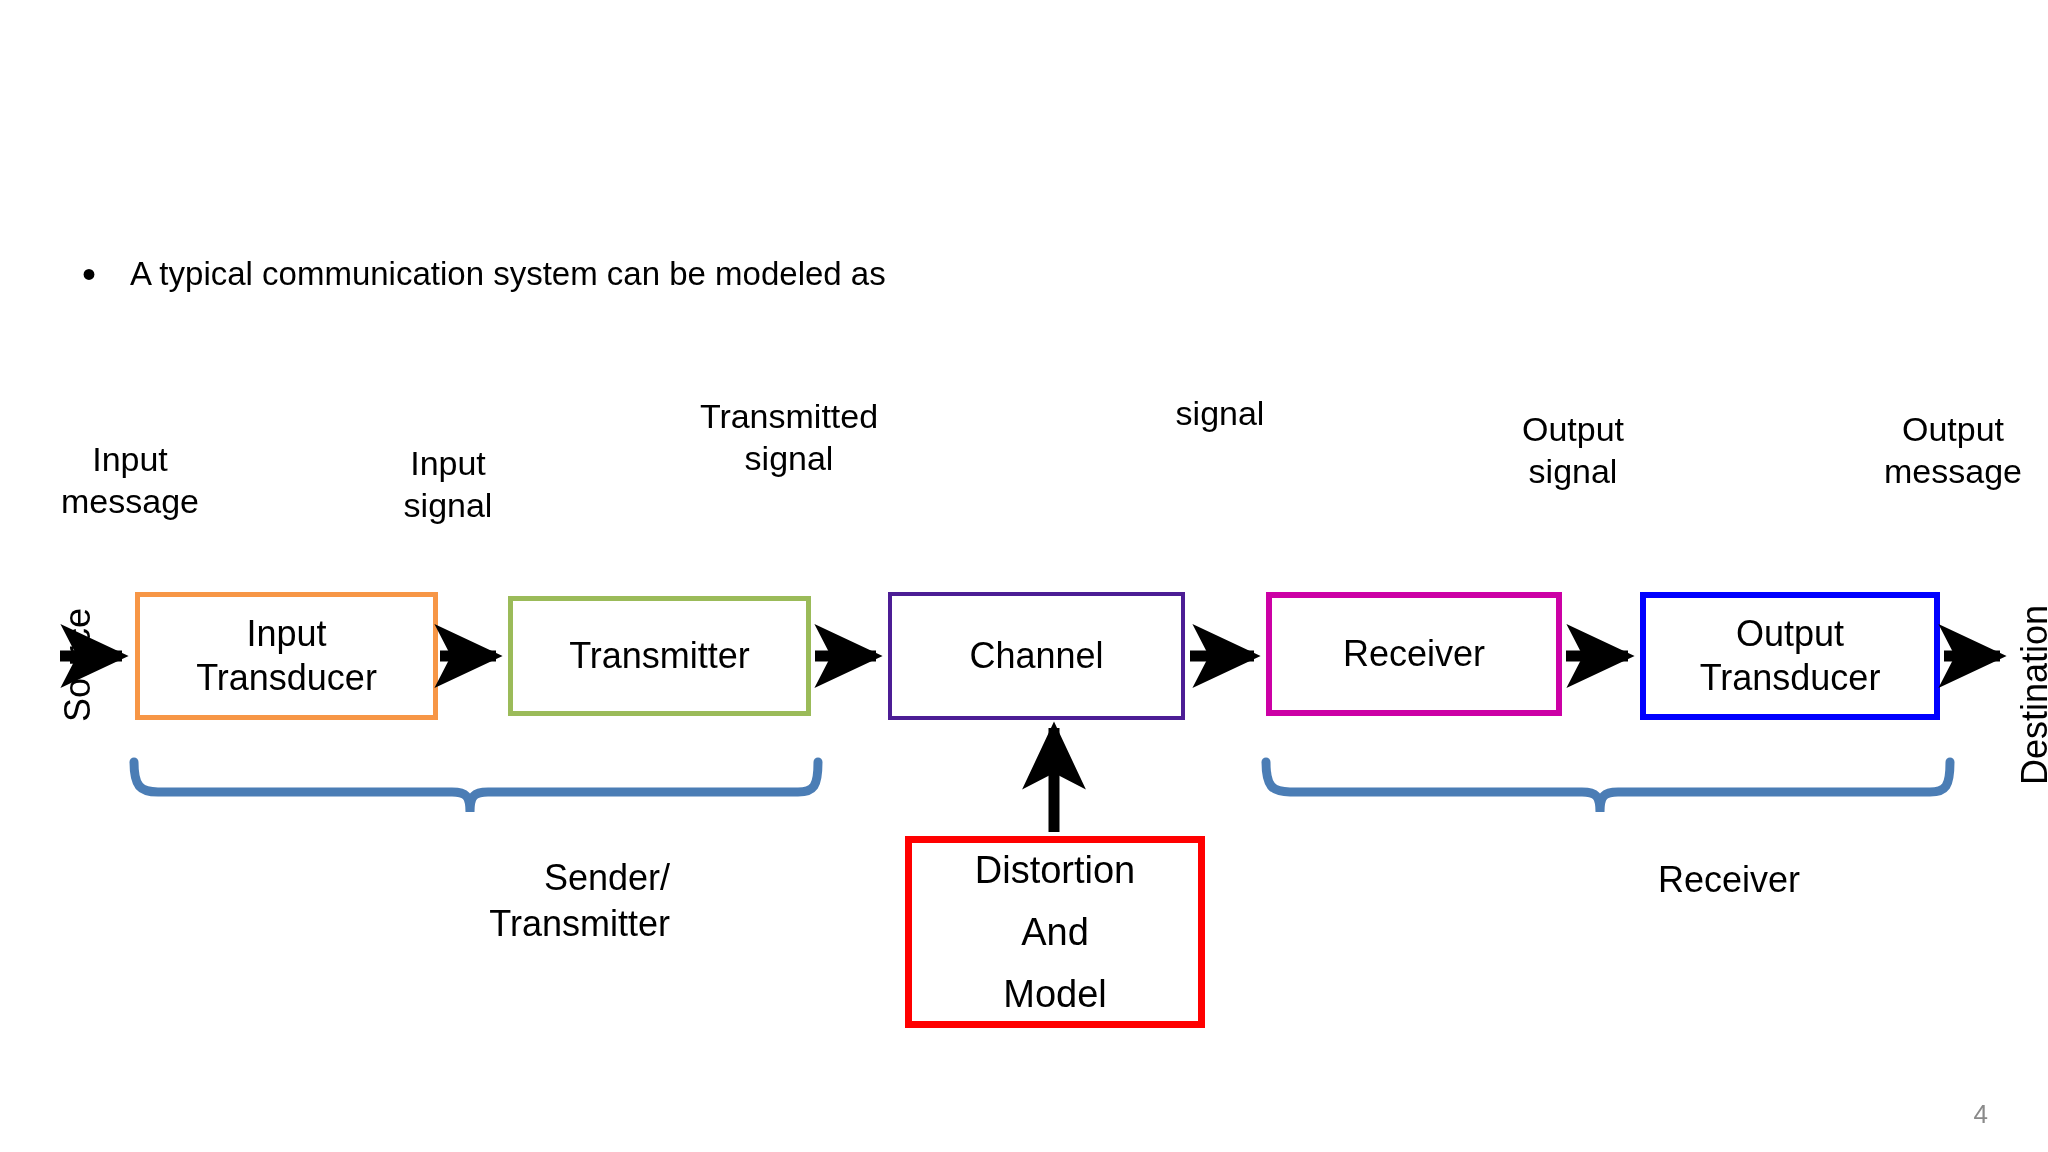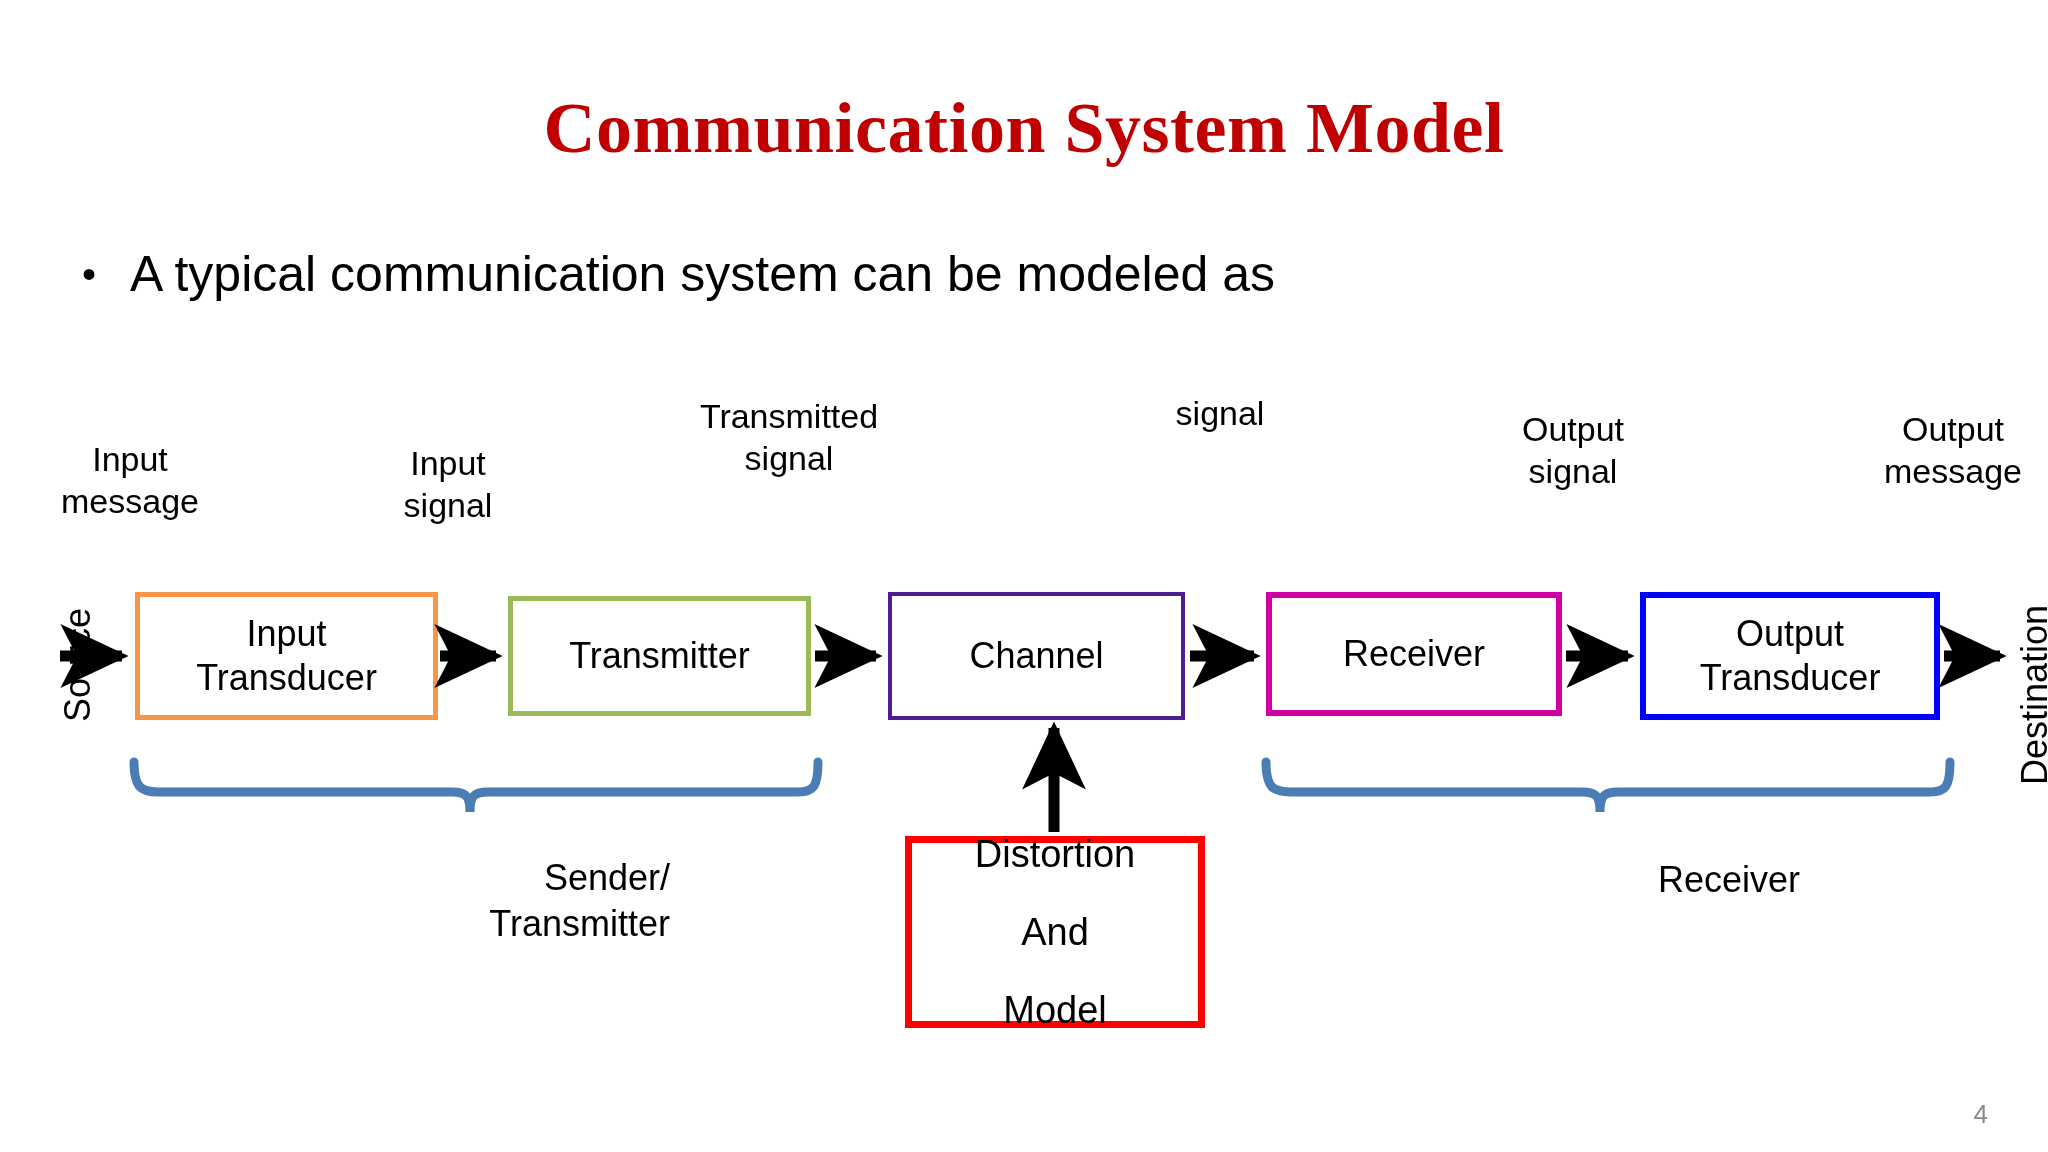--- a/index.html
+++ b/index.html
@@ -51,21 +51,21 @@
     align-items: flex-start;
   }
   .bullet-dot {
     width: 26px;
     font-size: 40px;
     line-height: 58px;
     color: #000;
     flex: 0 0 auto;
   }
   .bullet-text {
-    font-size: 50px;
+    font-size: 33px;
     line-height: 58px;
     color: #000;
     white-space: nowrap;
     padding-left: 22px;
   }
 
   
   .diagram {
     position: absolute;
     left: 0;
@@ -128,21 +128,20 @@
     width: 2048px;
     height: 1152px;
     pointer-events: none;
   }
 </style>
 </head>
 <body>
 
 <div id="slide">
 
-  <div class="slide-title">Communication System Model</div>
 
   <div class="bullet-row">
     <span class="bullet-dot">•</span>
     <span class="bullet-text">A typical communication system can be modeled as</span>
   </div>
 
   <div class="diagram">
 
     <div class="sig-label" style="left:20px; top:438px; width:220px;">
       <div>Input</div>
@@ -192,21 +191,21 @@
 
     <div class="proc-box" style="left:1266px; top:592px; width:296px; height:124px; border:6px solid #CC00A5;">
       <div>Receiver</div>
     </div>
 
     <div class="proc-box" style="left:1640px; top:592px; width:300px; height:128px; border:6px solid #0000FF; flex-direction:column;">
       <div>Output</div>
       <div>Transducer</div>
     </div>
 
-    <div class="proc-box" style="left:905px; top:836px; width:300px; height:192px; border:7px solid #FF0000; flex-direction:column; font-size:38px; line-height:62px;gap:16px;">
+    <div class="proc-box" style="left:905px; top:836px; width:300px; height:192px; border:7px solid #FF0000; flex-direction:column; font-size:38px; line-height:62px;">
       <div>Distortion</div>
       <div>And</div>
       <div>Model</div>
     </div>
 
     <div class="brace-label" style="left:270px; top:855px; width:400px;">
       <div>Sender/</div>
       <div>Transmitter</div>
     </div>
 

